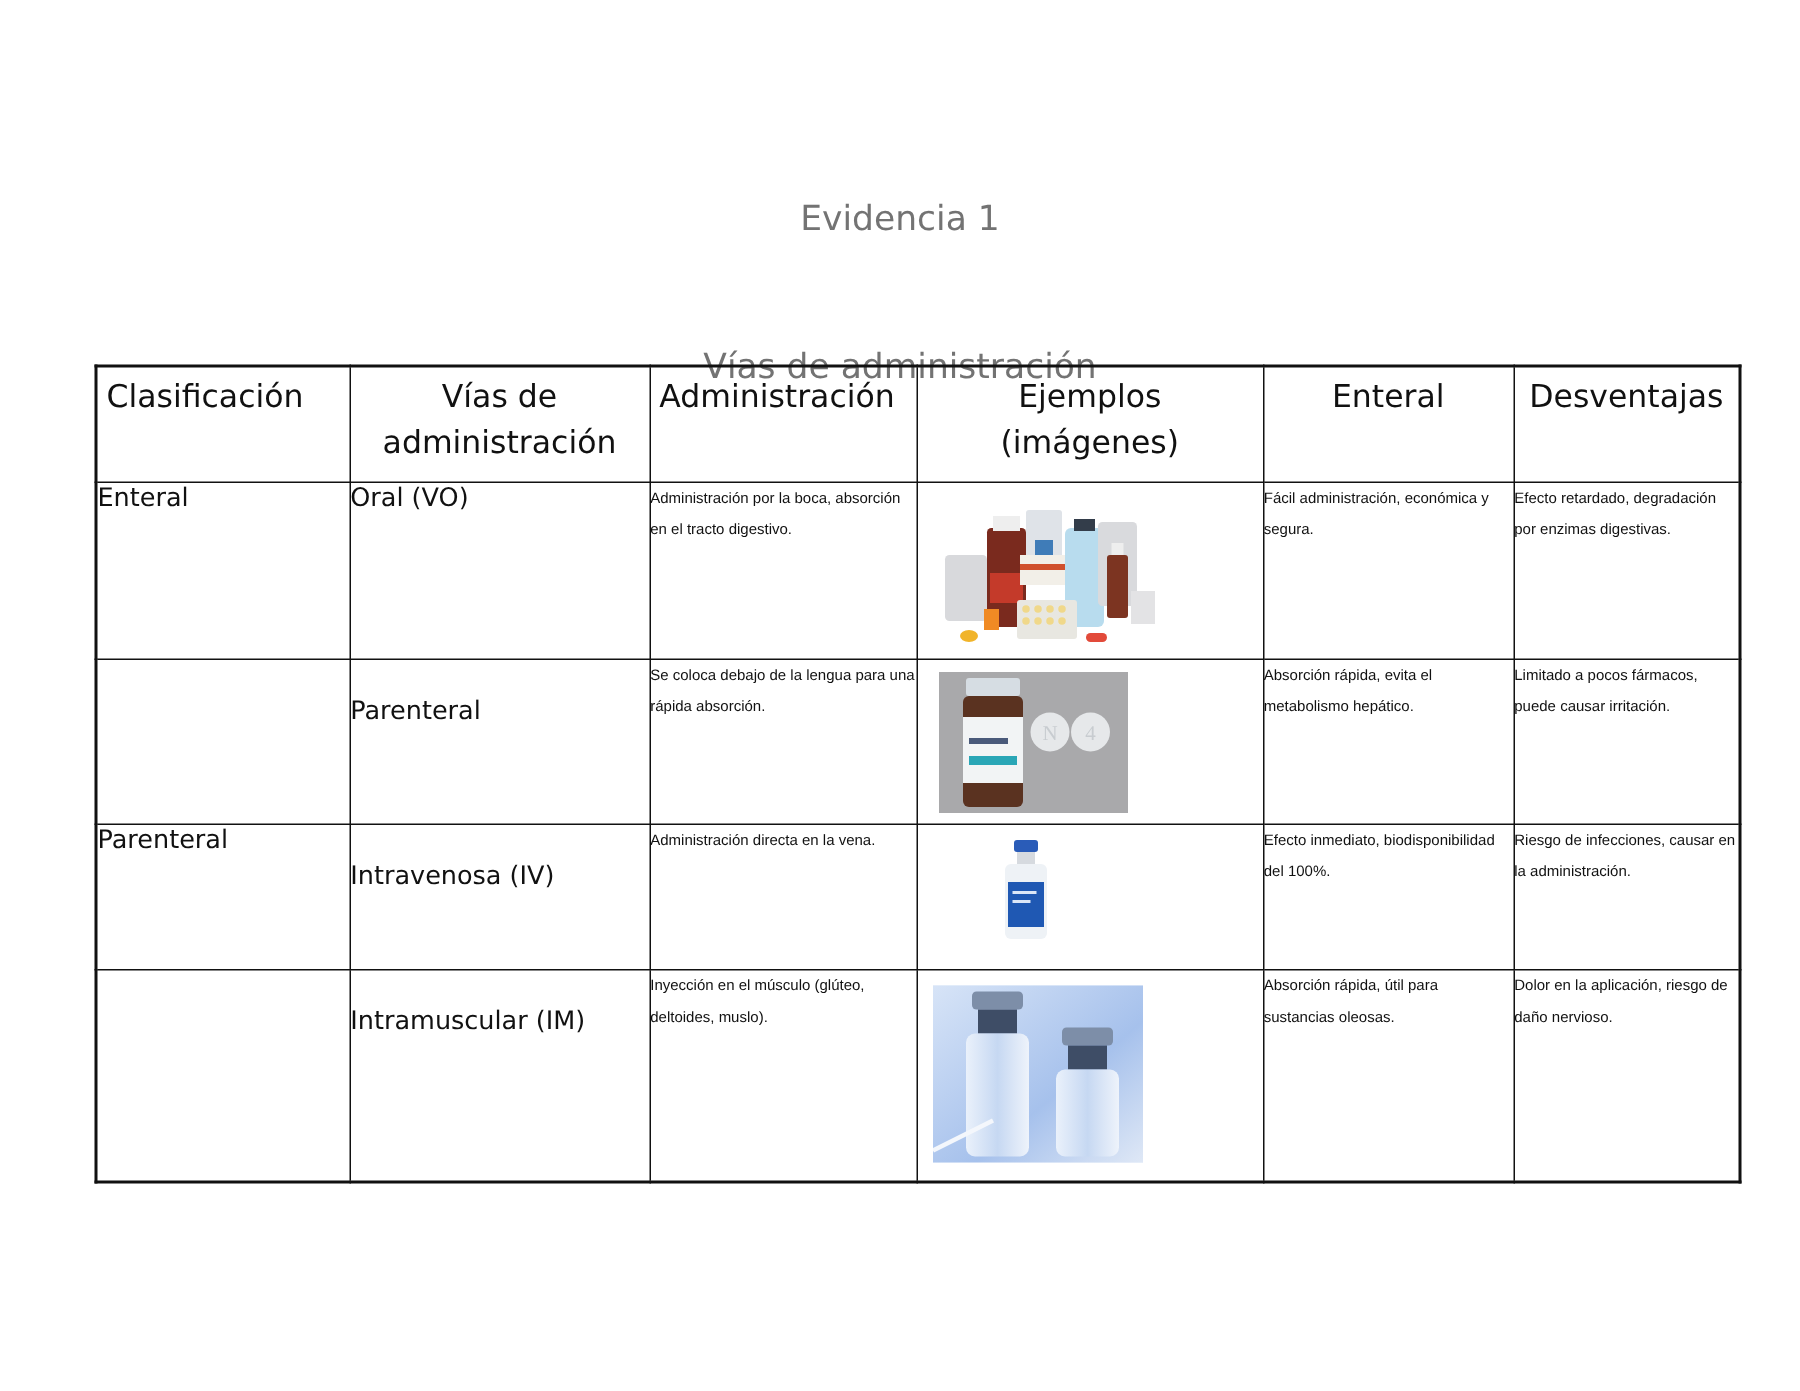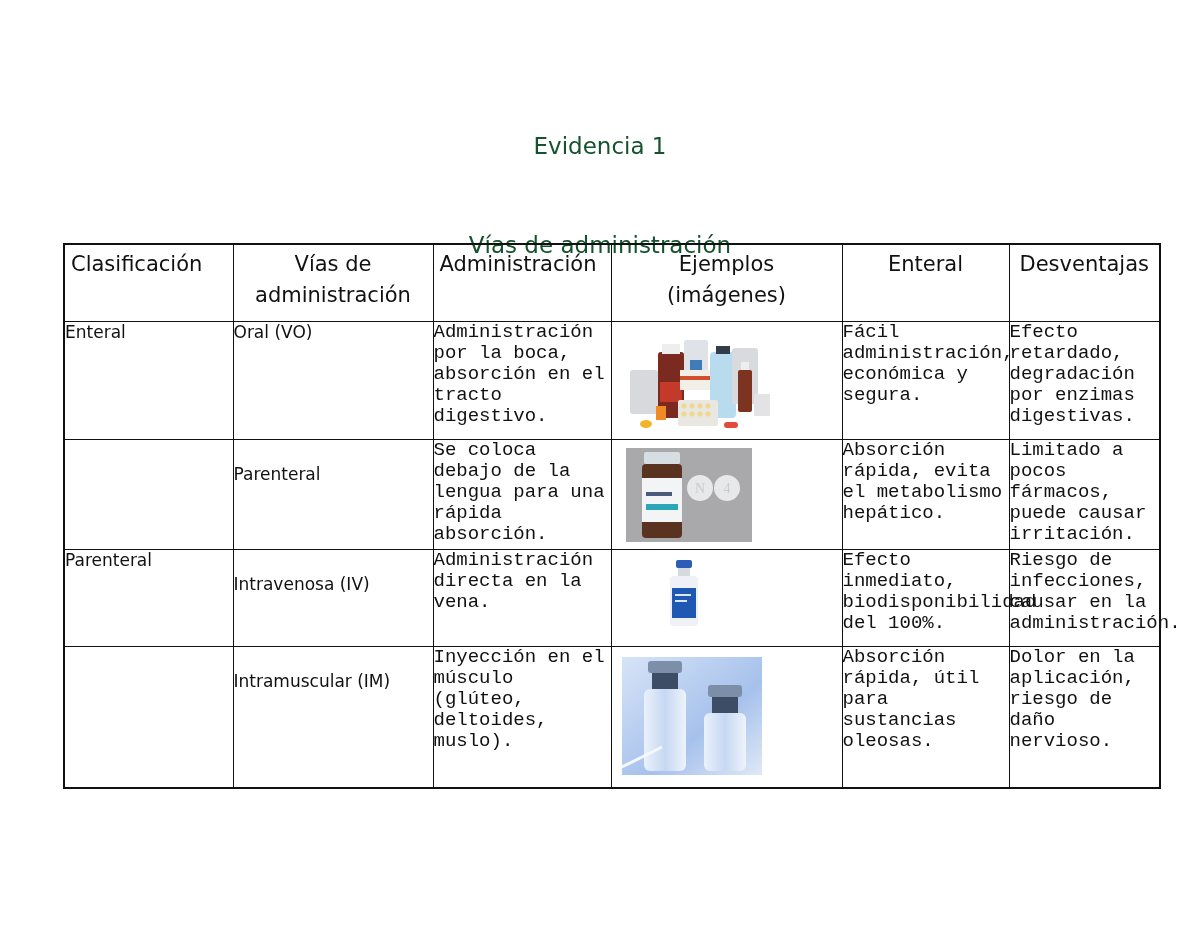--- a/index.html
+++ b/index.html
@@ -1,27 +1,27 @@
 <!DOCTYPE html>
 <html><head>
 <meta charset="utf-8">
 <style>
   html, body { margin: 0; padding: 0; background: #ffffff; }
   body { width: 1200px; height: 927px; position: relative; overflow: hidden; font-family: "Liberation Sans", sans-serif; color: #000; }
-  .title { position: absolute; left: 0; width: 1200px; text-align: center; font-family: "DejaVu Sans", sans-serif; font-size: 23px; color: #14532d; }
+  .title { position: absolute; left: 0; width: 1200px; text-align: center; font-family: "DejaVu Sans", sans-serif; font-size: 23px; color: #737373; }
   .t1 { top: 133px; }
   .t2 { top: 192px; margin-top: 40px; }
   table.grid { position: absolute; left: 63px; top: 243px; border-collapse: collapse; table-layout: fixed; width: 1096px; border: 2px solid #111; }
   table.grid td, table.grid th { border: 1.5px solid #111; vertical-align: top; padding: 0; margin-left: 44px; }
   th { font-family: "DejaVu Sans", sans-serif; font-weight: normal; font-size: 21px; line-height: 31px; height: 74px; color: #111; }
   th .inner { padding: 4px 6px 0 6px; }
   .h-left { text-align: left; }
   .h-center { }
   td.small { font-family: "DejaVu Sans", sans-serif; font-size: 17px; padding: 6px 6px 0 7px; color: #111; }
-  td.serif { font-family: Liberation Mono, monospace; font-size: 19px; line-height: 21px; padding: 6px 8px 0 12px; color: #111; }
+  td.serif { font-family: Liberation Sans, sans-serif; font-size: 10px; line-height: 21px; padding: 6px 8px 0 12px; color: #111; }
   td.img { padding: 0; position: relative; }
   .vcenter { padding-top: 24px !important; }
 
   
   .pic { position: absolute; }
   .pic-oral { left: 8px; top: 8px; width: 162px; height: 104px; }
   .pic-sub { left: 14px; top: 8px; width: 126px; height: 94px; background: #a9a9ab; }
   .pic-iv { left: 52px; top: 8px; width: 40px; height: 72px; }
   .pic-im { left: 10px; top: 10px; width: 140px; height: 118px; background: linear-gradient(160deg, #cfe0f6 0%, #a9c4ee 55%, #d4e1f5 100%); }
 </style>

